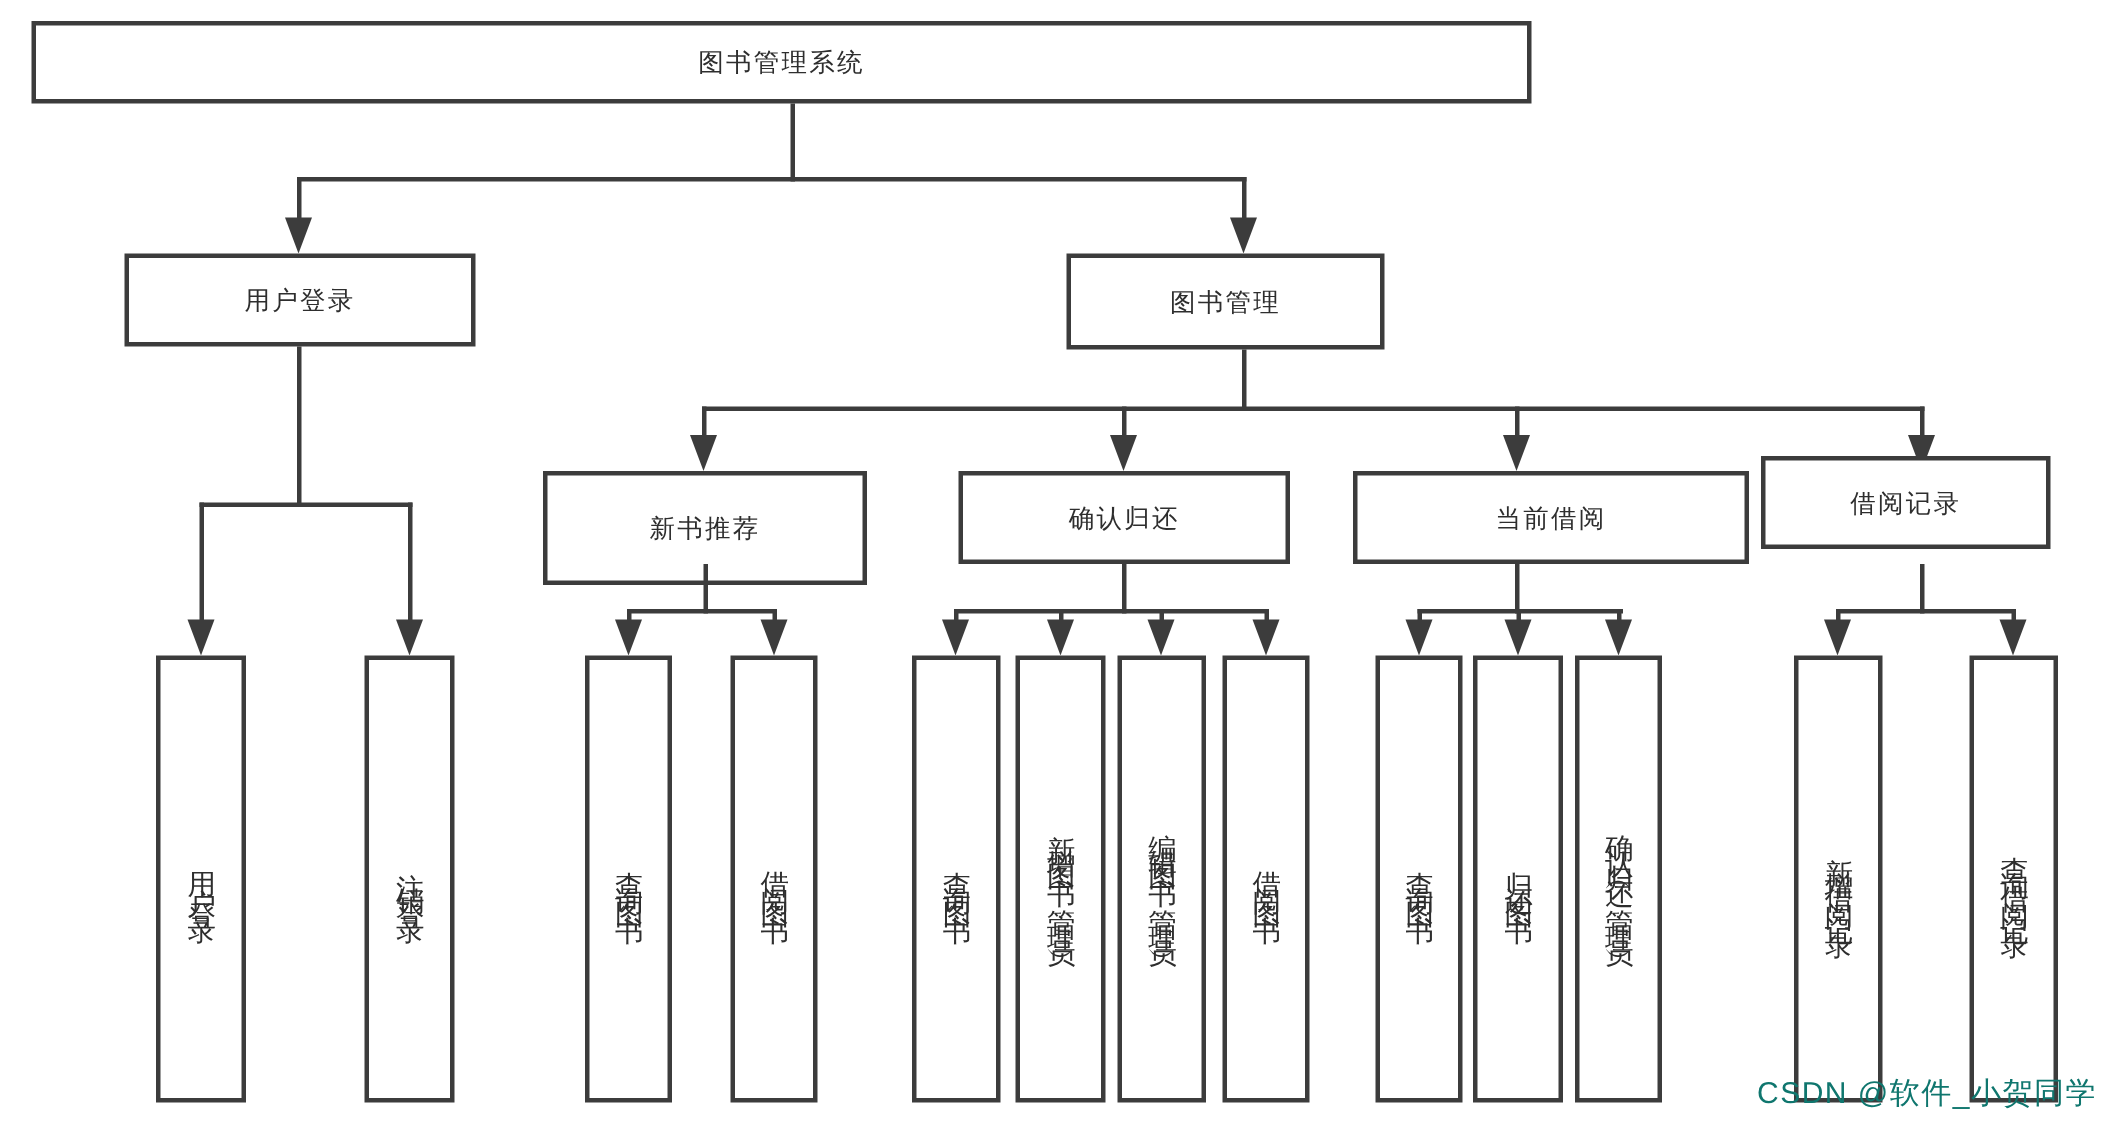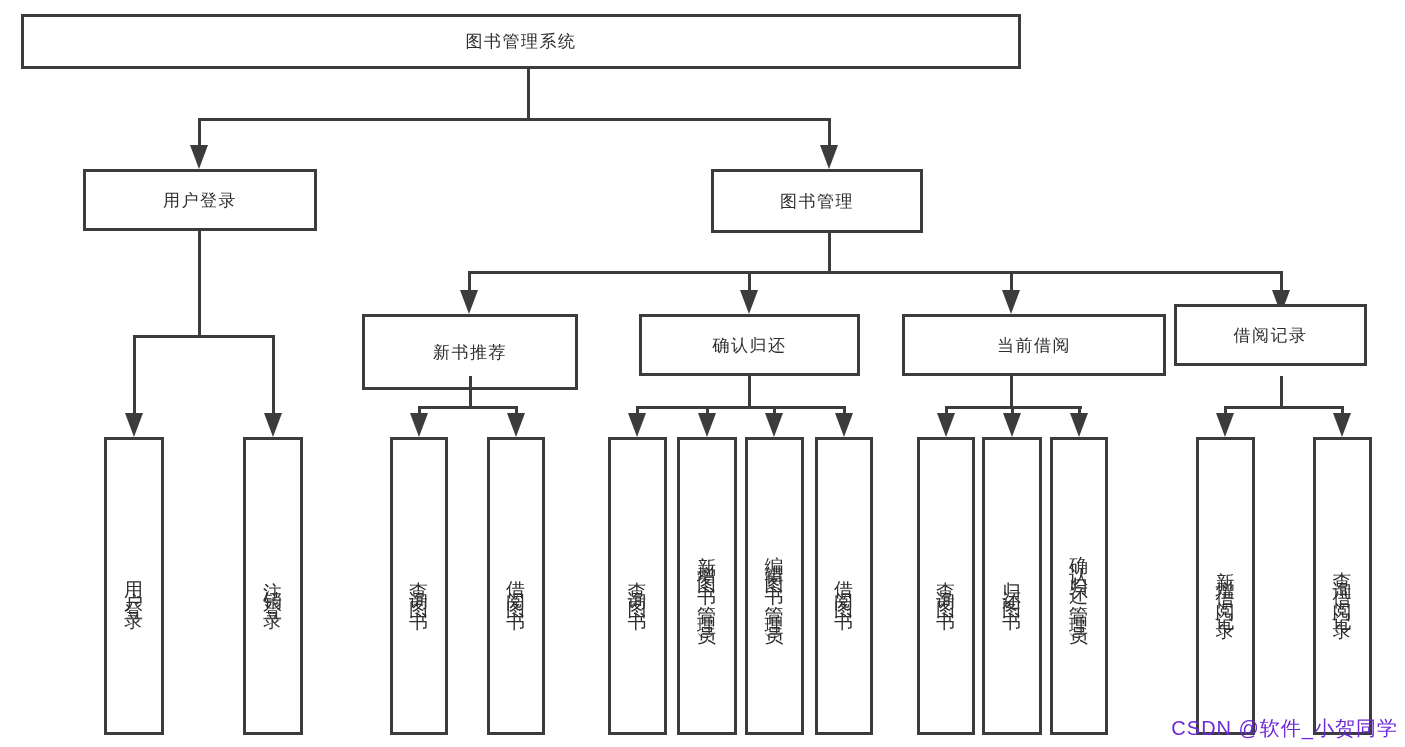--- a/index.html
+++ b/index.html
@@ -23,21 +23,21 @@
     font-size:19px;color:#2e2e2e;letter-spacing:10px;white-space:nowrap;
   }
   
   .vl{position:absolute;width:3px;background:#3c3c3c;}
   .hl{position:absolute;height:3px;background:#3c3c3c;}
   .ah{position:absolute;width:0;height:0;
       border-left:9px solid transparent;border-right:9px solid transparent;
       border-top:24px solid #3c3c3c;}
   .watermark{
     position:absolute;right:7px;bottom:5px;font-size:20px;
-    color:#6d28d9;letter-spacing:1px;white-space:nowrap;
+    color:#0f766e;letter-spacing:1px;white-space:nowrap;
   }
 </style>
 </head>
 <body>
 
 <div class="canvas">
 
   <div class="hbox" style="left:21px;top:14px;width:1000px;height:55px">
     <span>图书管理系统</span>
   </div>

